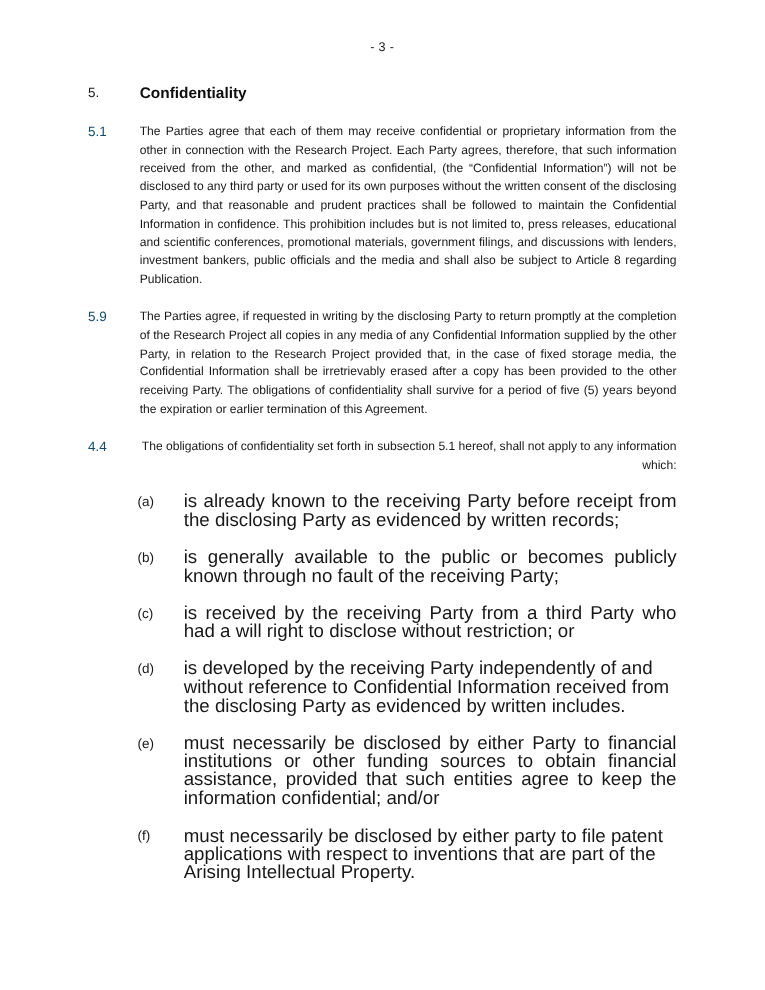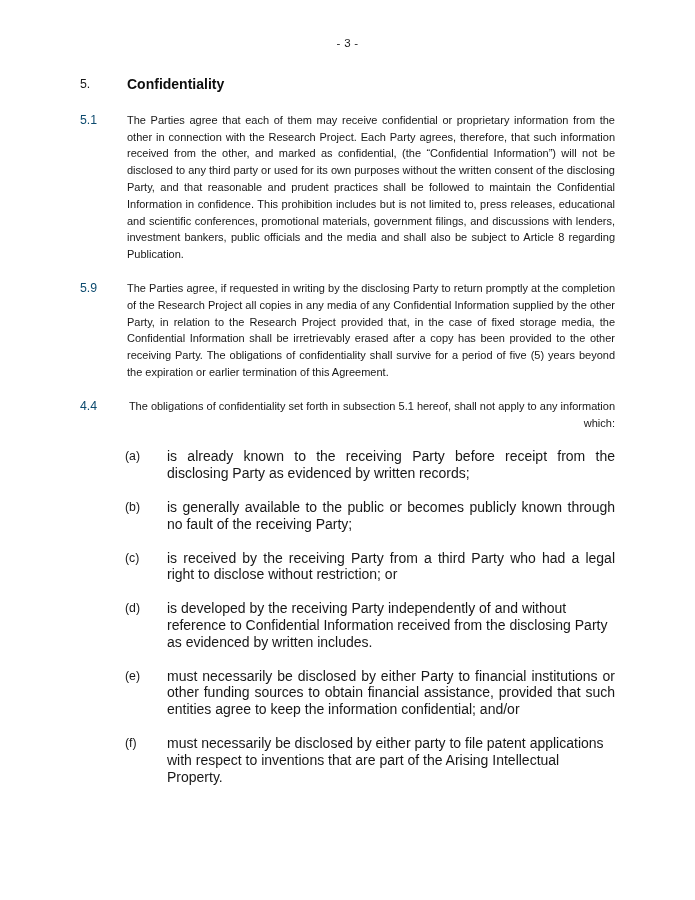--- a/index.html
+++ b/index.html
@@ -90,21 +90,21 @@
   }
   .subitem .marker {
     width: 42px;
     flex: 0 0 42px;
     font-size: 12.3px;
     color: #171717;
     line-height: 16.8px;
   }
   .subitem .body {
     flex: 1 1 auto;
-    font-size: 14px;
+    font-size: 17px;
     color: #171717;
     line-height: 16.8px;
     text-align: justify;
     text-justify: inter-word;
   }
   .subitem.no-justify .body {
     text-align: left;
   }
 </style>
 </head>
@@ -143,21 +143,21 @@
         <div class="body">is already known to the receiving Party before receipt from the disclosing Party as evidenced by written records;</div>
       </div>
 
       <div class="subitem">
         <div class="marker">(b)</div>
         <div class="body">is generally available to the public or becomes publicly known through no fault of the receiving Party;</div>
       </div>
 
       <div class="subitem">
         <div class="marker">(c)</div>
-        <div class="body">is received by the receiving Party from a third Party who had a legal right to disclose without restriction; or</div>
+        <div class="body">is received by the receiving Party from a third Party who had a will right to disclose without restriction; or</div>
       </div>
 
       <div class="subitem no-justify">
         <div class="marker">(d)</div>
         <div class="body">is developed by the receiving Party independently of and without reference to Confidential Information received from the disclosing Party as evidenced by written includes.</div>
       </div>
 
       <div class="subitem">
         <div class="marker">(e)</div>
         <div class="body">must necessarily be disclosed by either Party to financial institutions or other funding sources to obtain financial assistance, provided that such entities agree to keep the information confidential; and/or</div>

